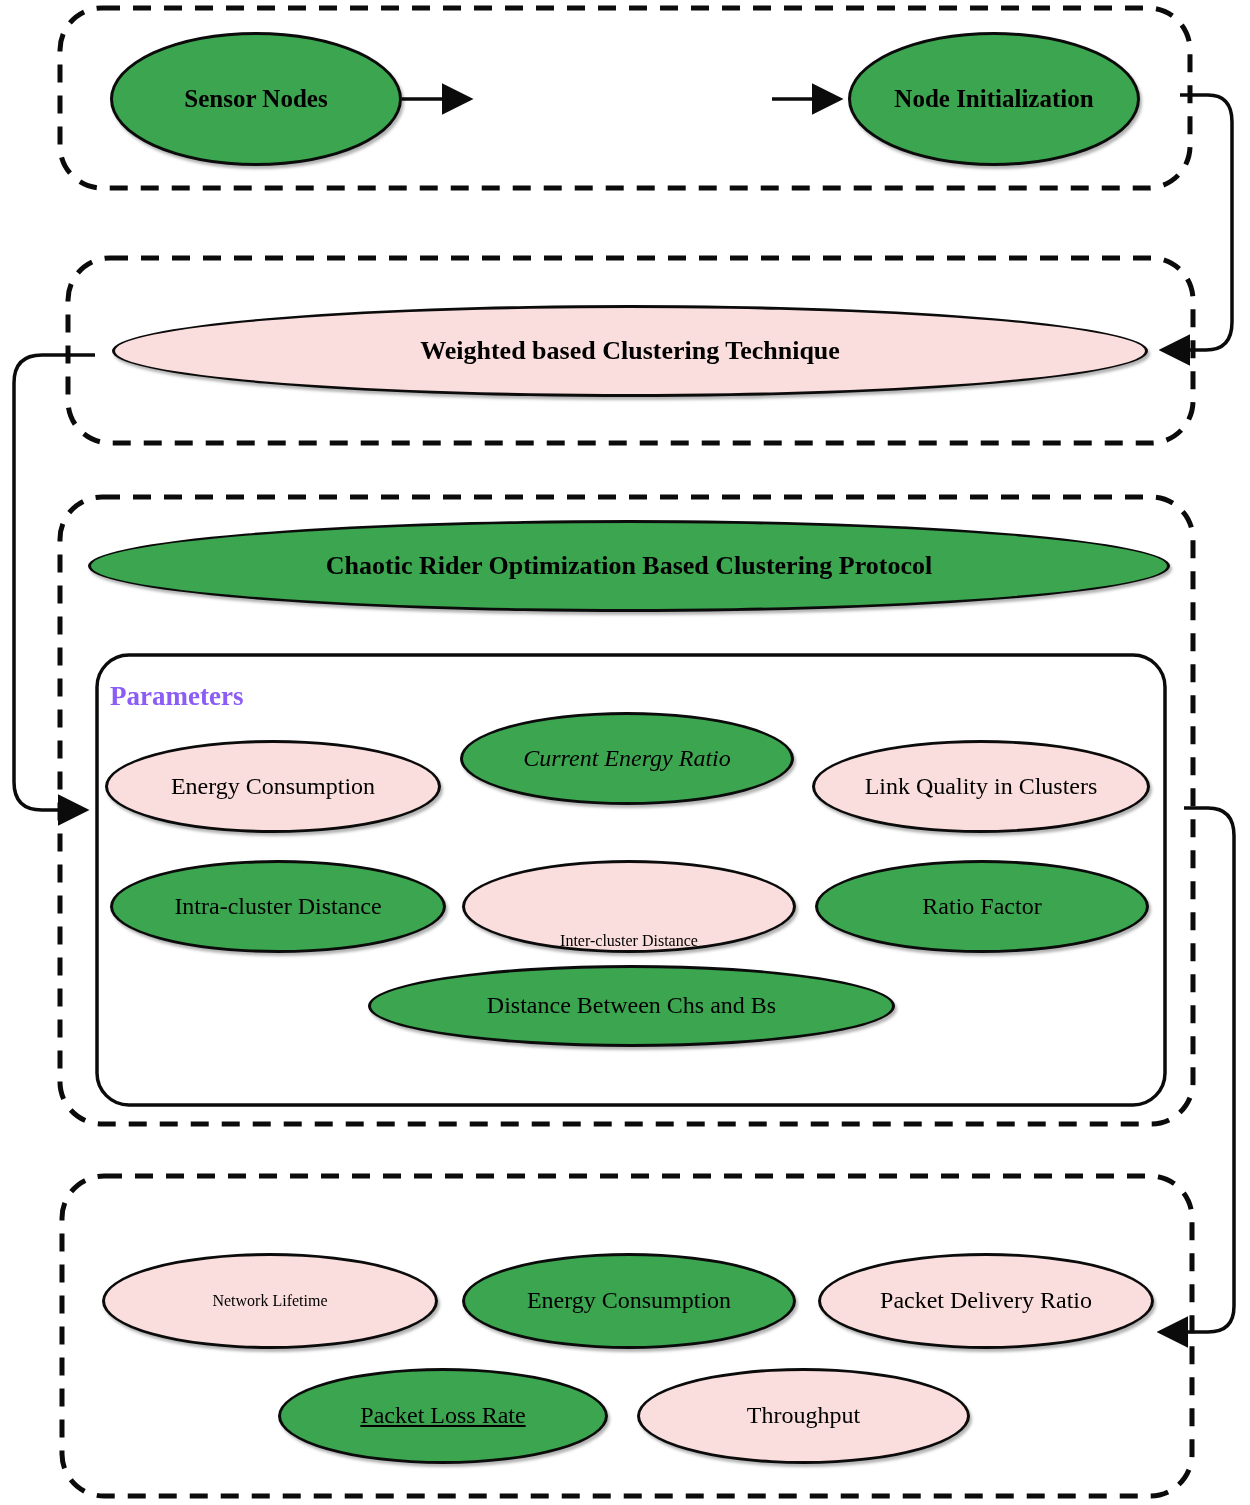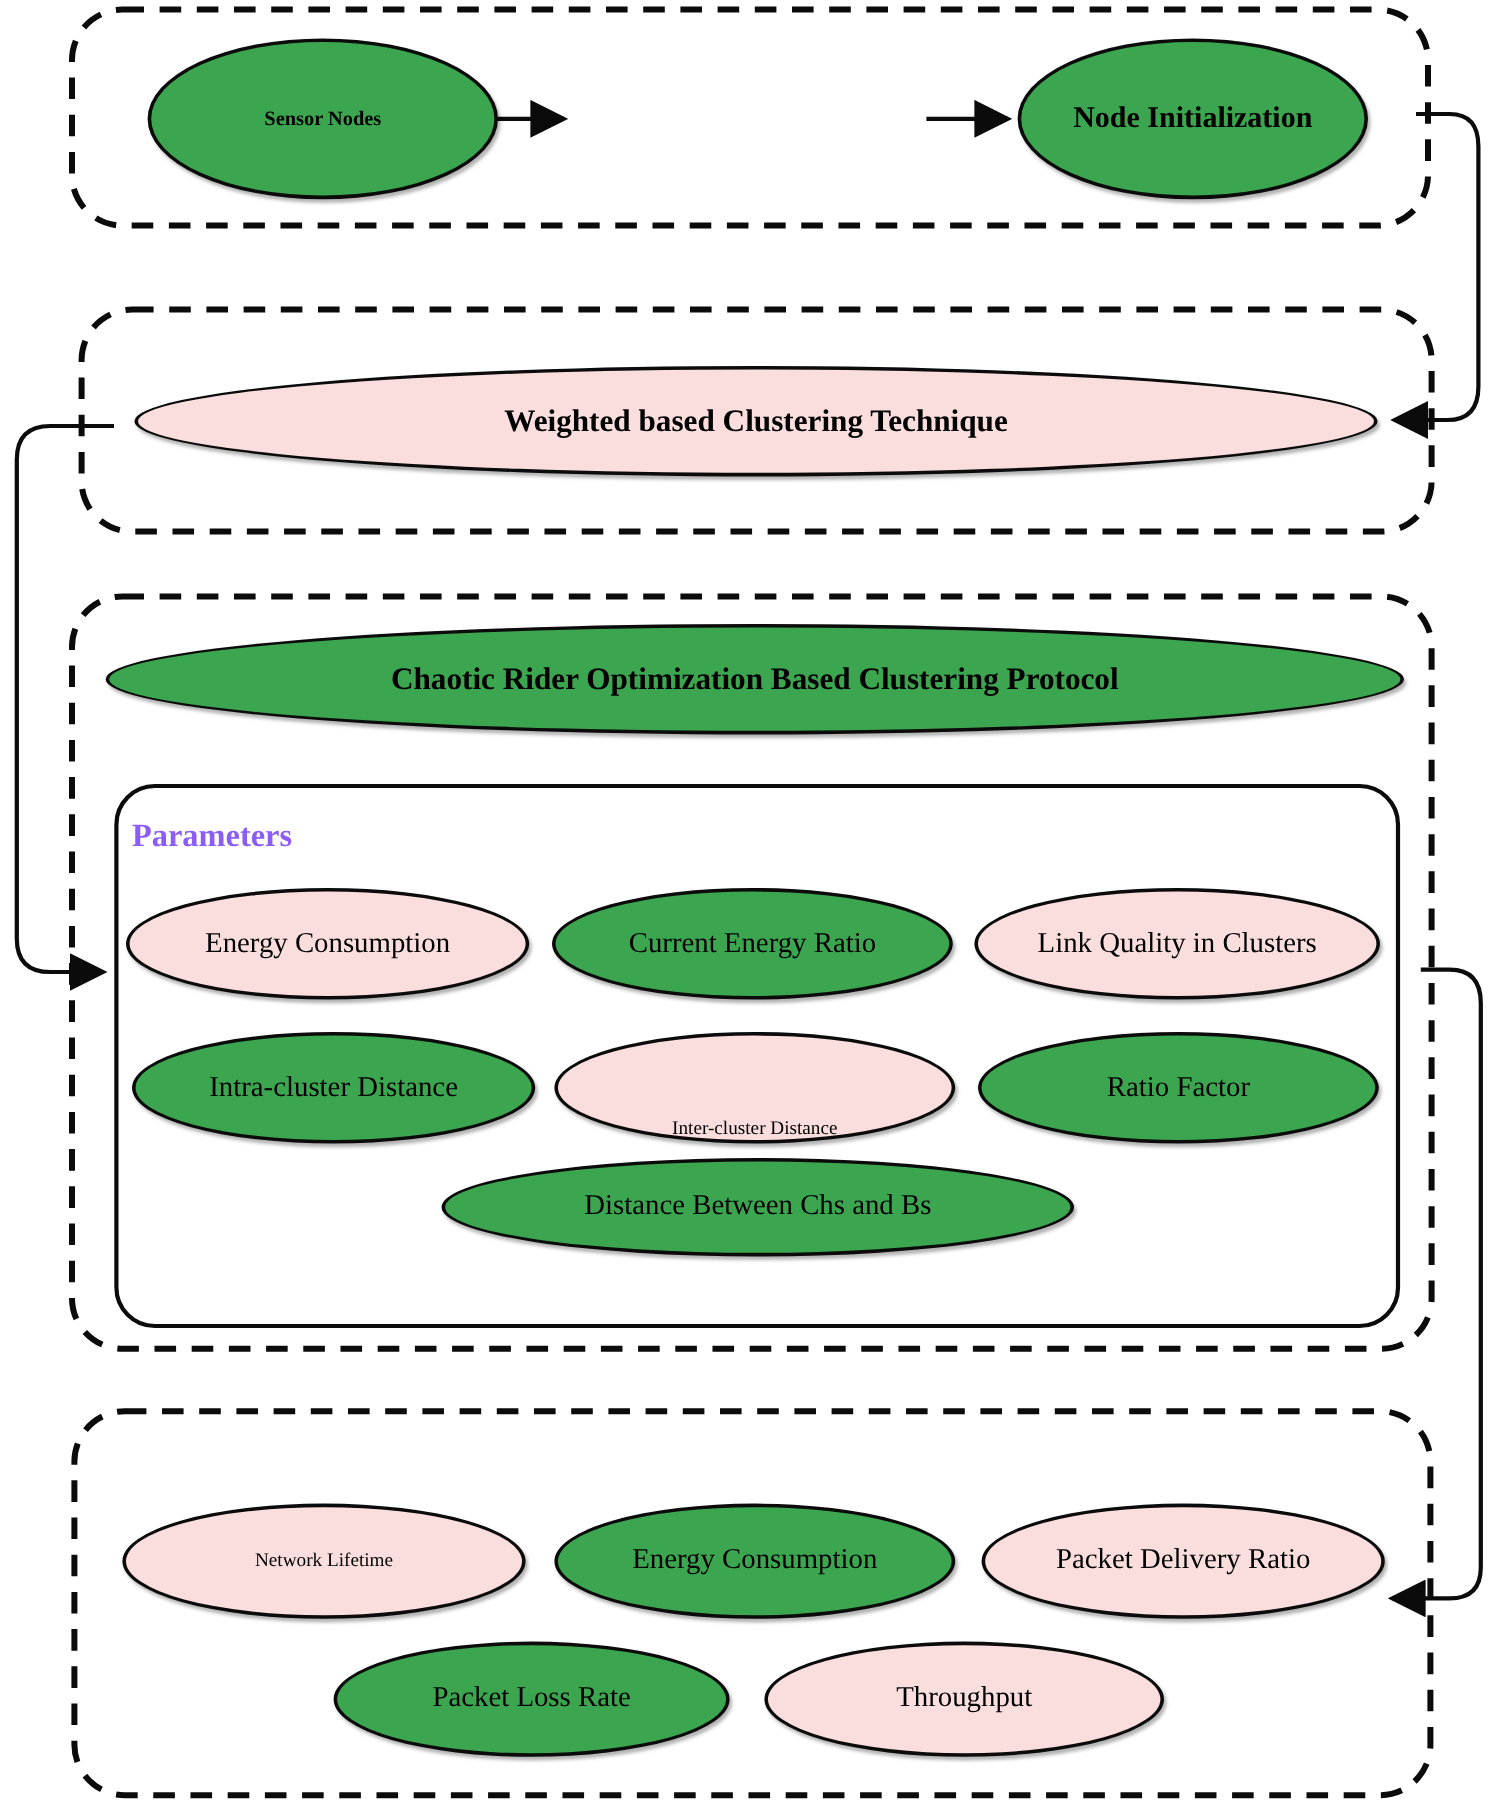--- a/index.html
+++ b/index.html
@@ -65,21 +65,21 @@
 
     <path d="M1180,95 L1208,95 Q1232,95 1232,122 L1232,322 Q1232,350 1206,350 L1208,350 L1162,350" fill="none" stroke="#0b0b0b" stroke-width="3.5" marker-end="url(#arrowhead)"></path>
 
     <path d="M95,355 L42,355 Q14,355 14,383 L14,782 Q14,810 42,810 L86,810" fill="none" stroke="#0b0b0b" stroke-width="3.5" marker-end="url(#arrowhead)"></path>
 
     <path d="M1184,808 L1208,808 Q1234,808 1234,836 L1234,1306 Q1234,1332 1208,1332 L1160,1332" fill="none" stroke="#0b0b0b" stroke-width="3.5" marker-end="url(#arrowhead)"></path>
   </svg>
 
   <div class="node-layer">
 
-    <div class="ellipse green t-bold" style="left:123px;top:32px;width:292px;height:134px;font-size:17px;">
+    <div class="ellipse green t-bold" style="left:110px;top:32px;width:292px;height:134px;font-size:25px;">
       <span>Sensor Nodes</span>
     </div>
 
 
     <div class="ellipse green t-bold" style="left:848px;top:32px;width:292px;height:134px;font-size:25px;">
       <span>Node Initialization</span>
     </div>
 
     <div class="ellipse pink t-bold" style="left:112px;top:305px;width:1036px;height:92px;font-size:26px;">
       <span>Weighted based Clustering Technique</span>
@@ -90,21 +90,21 @@
     </div>
 
     <div class="grp-label" style="left:110px;top:681px;font-size:27px;">
       <span>Parameters</span>
     </div>
 
     <div class="ellipse pink" style="left:105px;top:740px;width:336px;height:93px;font-size:24px;">
       <span>Energy Consumption</span>
     </div>
 
-    <div class="ellipse green" style="left:460px;top:740px;width:334px;height:93px;font-size:24px;">
+    <div class="ellipse green" style="left:460px;top:712px;width:334px;height:93px;font-size:24px;font-style:italic;">
       <span>Current Energy Ratio</span>
     </div>
 
     <div class="ellipse pink" style="left:812px;top:740px;width:338px;height:93px;font-size:24px;">
       <span>Link Quality in Clusters</span>
     </div>
 
     <div class="ellipse green" style="left:110px;top:860px;width:336px;height:93px;font-size:24px;">
       <span>Intra-cluster Distance</span>
     </div>
@@ -127,21 +127,21 @@
     </div>
 
     <div class="ellipse green" style="left:462px;top:1253px;width:334px;height:96px;font-size:24px;">
       <span>Energy Consumption</span>
     </div>
 
     <div class="ellipse pink" style="left:818px;top:1253px;width:336px;height:96px;font-size:24px;">
       <span>Packet Delivery Ratio</span>
     </div>
 
-    <div class="ellipse green" style="left:278px;top:1368px;width:330px;height:96px;font-size:24px;">
+    <div class="ellipse green" style="left:278px;top:1368px;width:330px;height:96px;font-size:24px;text-decoration:underline;">
       <span>Packet Loss Rate</span>
     </div>
 
     <div class="ellipse pink" style="left:637px;top:1368px;width:333px;height:96px;font-size:24px;">
       <span>Throughput</span>
     </div>
 
   </div>
 </div>
 

